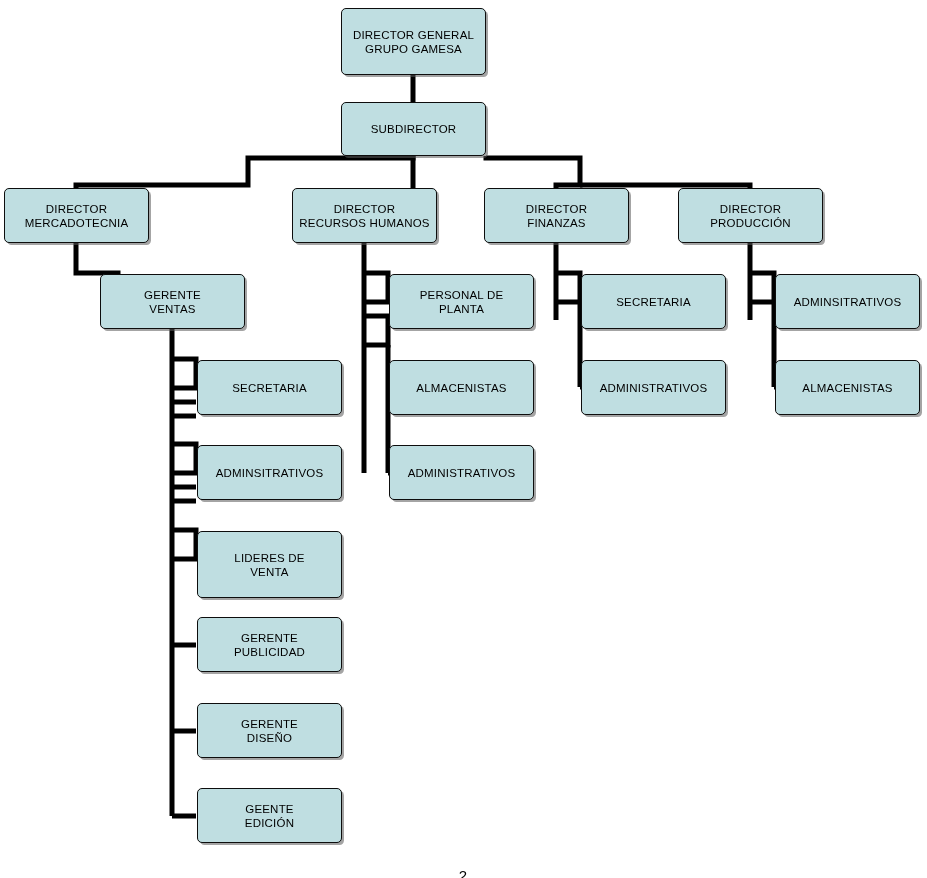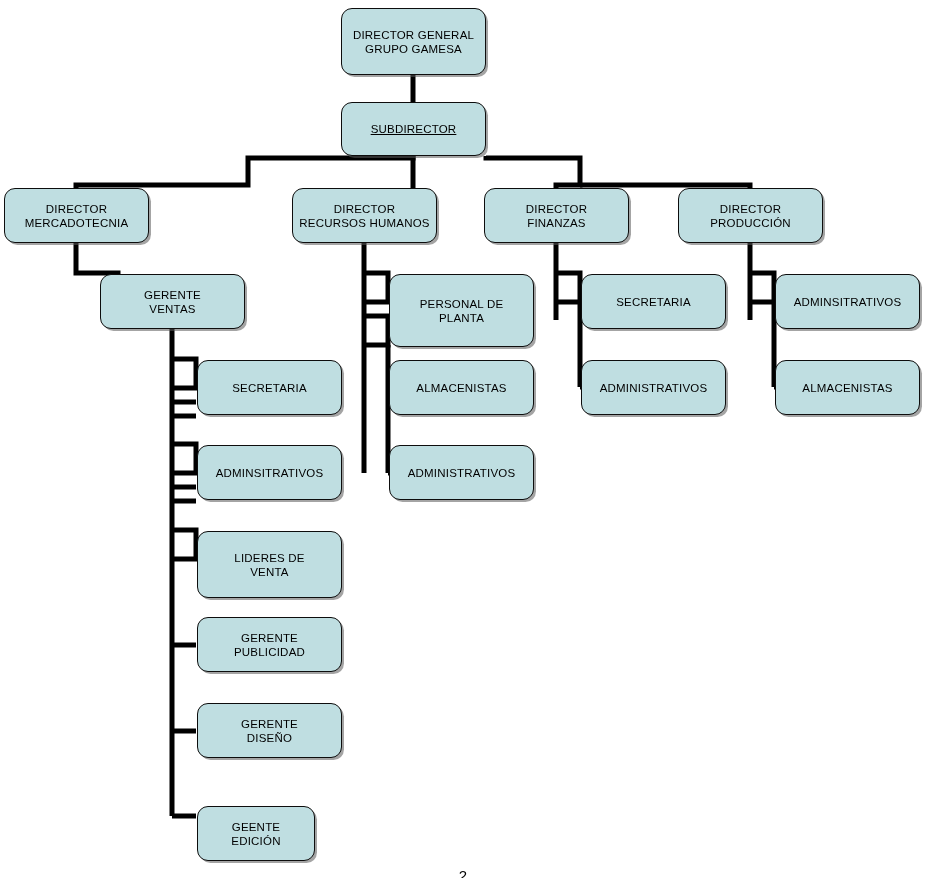--- a/index.html
+++ b/index.html
@@ -23,21 +23,21 @@
     left: 0;
     top: 0;
     width: 927px;
     height: 878px;
   }
   .node {
     position: absolute;
     box-sizing: border-box;
     background: #bfdee1;
     border: 1.4px solid #0d0d0d;
-    border-radius: 11px;
+    border-radius: 5px;
     display: flex;
     align-items: center;
     justify-content: center;
     text-align: center;
     color: #000000;
     font-size: 11.5px;
     line-height: 14px;
     letter-spacing: 0.2px;
     box-shadow: 2.5px 2.5px 0 -0.5px rgba(90,90,90,0.55);
     z-index: 5;
@@ -107,21 +107,21 @@
       <path d="M 774 302 L 774 387"></path>
       <path d="M 774 387 L 780 387"></path>
     </g>
   </svg>
 
   <div class="node" style="left:341px; top:8px; width:145px; height:67px;">
     <span>DIRECTOR GENERAL
 GRUPO GAMESA</span>
   </div>
 
-  <div class="node" style="left:341px; top:102px; width:145px; height:54px;text-decoration:underline;">
+  <div class="node" style="left:341px; top:102px; width:145px; height:54px;">
     <span>SUBDIRECTOR</span>
   </div>
 
   <div class="node" style="left:4px; top:188px; width:145px; height:55px;">
     <span>DIRECTOR
 MERCADOTECNIA</span>
   </div>
 
   <div class="node" style="left:292px; top:188px; width:145px; height:55px;">
     <span>DIRECTOR
@@ -159,26 +159,26 @@
   <div class="node" style="left:197px; top:617px; width:145px; height:55px;">
     <span>GERENTE
 PUBLICIDAD</span>
   </div>
 
   <div class="node" style="left:197px; top:703px; width:145px; height:55px;">
     <span>GERENTE
 DISEÑO</span>
   </div>
 
-  <div class="node" style="left:197px; top:788px; width:118px; height:55px;margin-top:18px;">
+  <div class="node" style="left:197px; top:788px; width:145px; height:55px;">
     <span>GEENTE
 EDICIÓN</span>
   </div>
 
-  <div class="node" style="left:389px; top:274px; width:145px; height:73px;">
+  <div class="node" style="left:389px; top:274px; width:145px; height:55px;">
     <span>PERSONAL DE
 PLANTA</span>
   </div>
 
   <div class="node" style="left:389px; top:360px; width:145px; height:55px;">
     <span>ALMACENISTAS</span>
   </div>
 
   <div class="node" style="left:389px; top:445px; width:145px; height:55px;">
     <span>ADMINISTRATIVOS</span>

